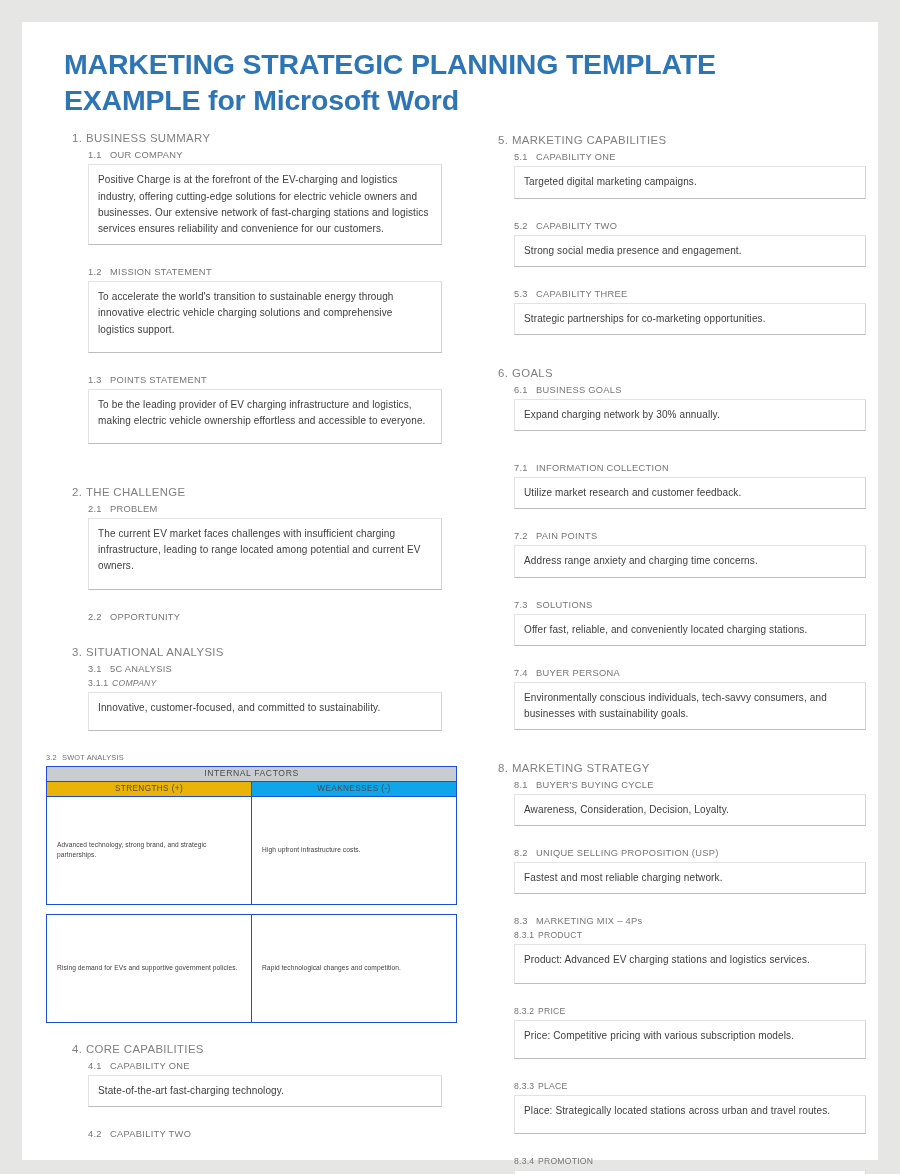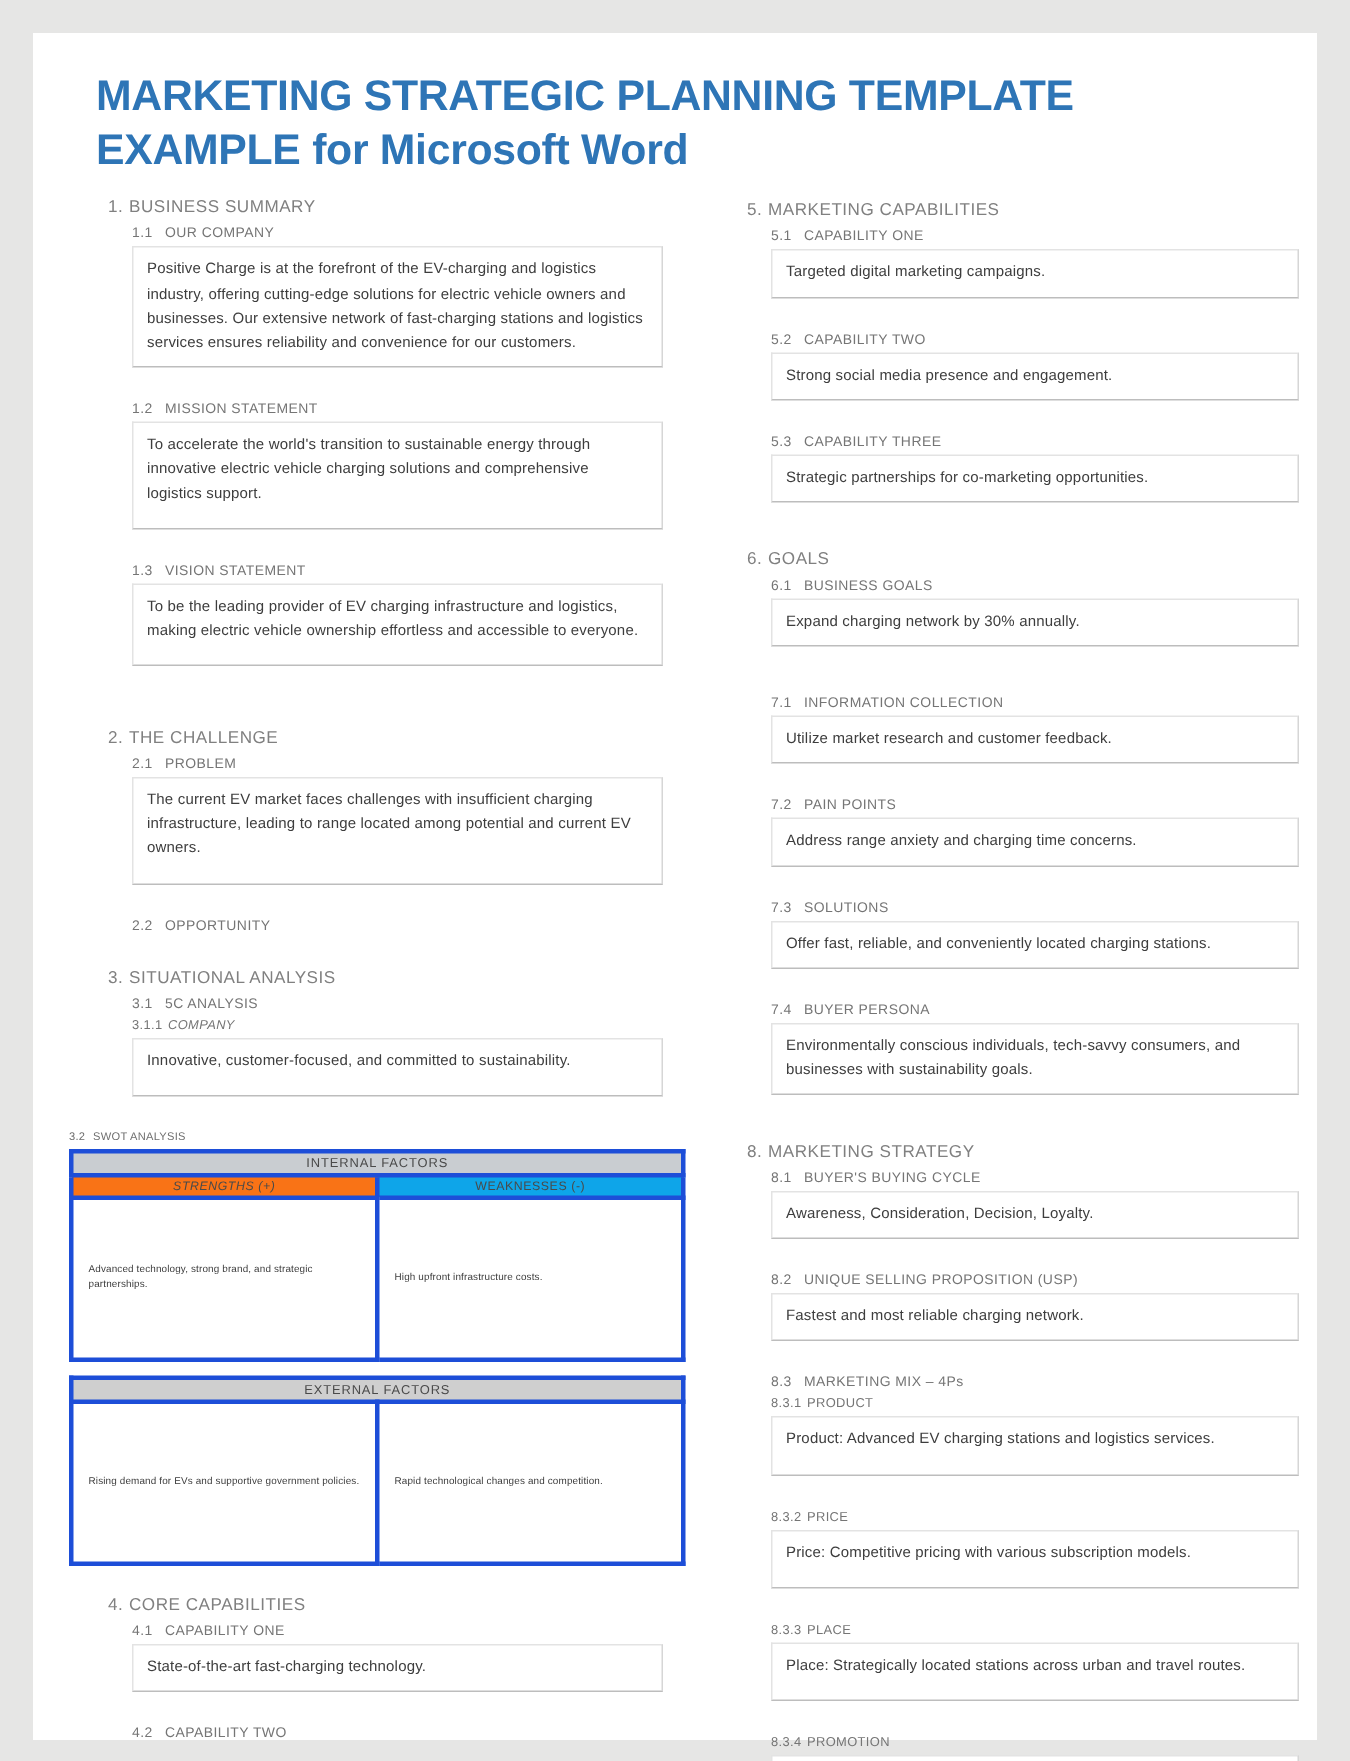--- a/index.html
+++ b/index.html
@@ -120,21 +120,21 @@
     margin: 0 0 4px 2px;
   }
   .swot-label .num { display: inline-block; width: 16px; }
   .swot-table {
     width: 411px;
     border-collapse: collapse;
     margin-left: 2px;
     table-layout: fixed;
   }
   .swot-table td {
-    border: 3px solid #1d4ed8;
+    border: 1px solid #1d4ed8;
     padding: 0;
     vertical-align: middle;
   }
   .swot-banner {
     text-align: center;
     font-size: 8.6px;
     color: #4a4a4a;
     letter-spacing: 0.6px;
     height: 15px;
     padding: 1px 0 2px 0 !important;
@@ -142,21 +142,21 @@
   .swot-banner.internal { background: #c9cdd1; }
   .swot-banner.external { background: #cfcfcf; }
   .swot-sub {
     text-align: center;
     font-size: 8.2px;
     color: #4a4a4a;
     letter-spacing: 0.4px;
     height: 15px;
     padding: 1px 0 2px 0 !important;
   }
-  .swot-sub.strengths { background: #f97316; font-style: italic; }
+  .swot-sub.strengths { background: #eab308; }
   .swot-sub.weaknesses { background: #0ea5e9; }
   .swot-sub.opportunities { background: #dedede; }
   .swot-sub.threats { background: #ececec; }
   .swot-cell {
     height: 108px;
     font-size: 6.6px;
     color: #3d3d3d;
     padding: 0 10px !important;
     letter-spacing: 0.1px;
     line-height: 1.5;
@@ -186,21 +186,21 @@
             </div>
             <div class="h2">
               <span class="num">1.1</span><span>OUR COMPANY</span>
             </div>
             <div class="box">Positive Charge is at the forefront of the EV-charging and logistics industry, offering cutting-edge solutions for electric vehicle owners and businesses. Our extensive network of fast-charging stations and logistics services ensures reliability and convenience for our customers.</div>
             <div class="h2">
               <span class="num">1.2</span><span>MISSION STATEMENT</span>
             </div>
             <div class="box tall">To accelerate the world's transition to sustainable energy through innovative electric vehicle charging solutions and comprehensive logistics support.</div>
             <div class="h2">
-              <span class="num">1.3</span><span>VISION STATEMENT</span>
+              <span class="num">1.3</span><span>POINTS STATEMENT</span>
             </div>
             <div class="box tall">To be the leading provider of EV charging infrastructure and logistics, making electric vehicle ownership effortless and accessible to everyone.</div>
           </div>
 
           <div class="sec-gap"></div>
 
           <div>
             <div class="h1">
               <span class="num">2.</span><span>THE CHALLENGE</span>
             </div>
@@ -243,23 +243,20 @@
               </tr>
               <tr>
                 <td class="swot-cell">Advanced technology, strong brand, and strategic partnerships.</td>
                 <td class="swot-cell">High upfront infrastructure costs.</td>
               </tr>
             </tbody>
               </table>
             <div class="swot-spacer"></div>
             <table class="swot-table">
               <tbody>
-                  <tr>
-                <td colspan="2" class="swot-banner external">EXTERNAL FACTORS</td>
-              </tr>
               <tr>
                 <td class="swot-cell">Rising demand for EVs and supportive government policies.</td>
                 <td class="swot-cell">Rapid technological changes and competition.</td>
               </tr>
             </tbody>
               </table>
           </div>
 
           <div class="sec-gap"></div>
 

